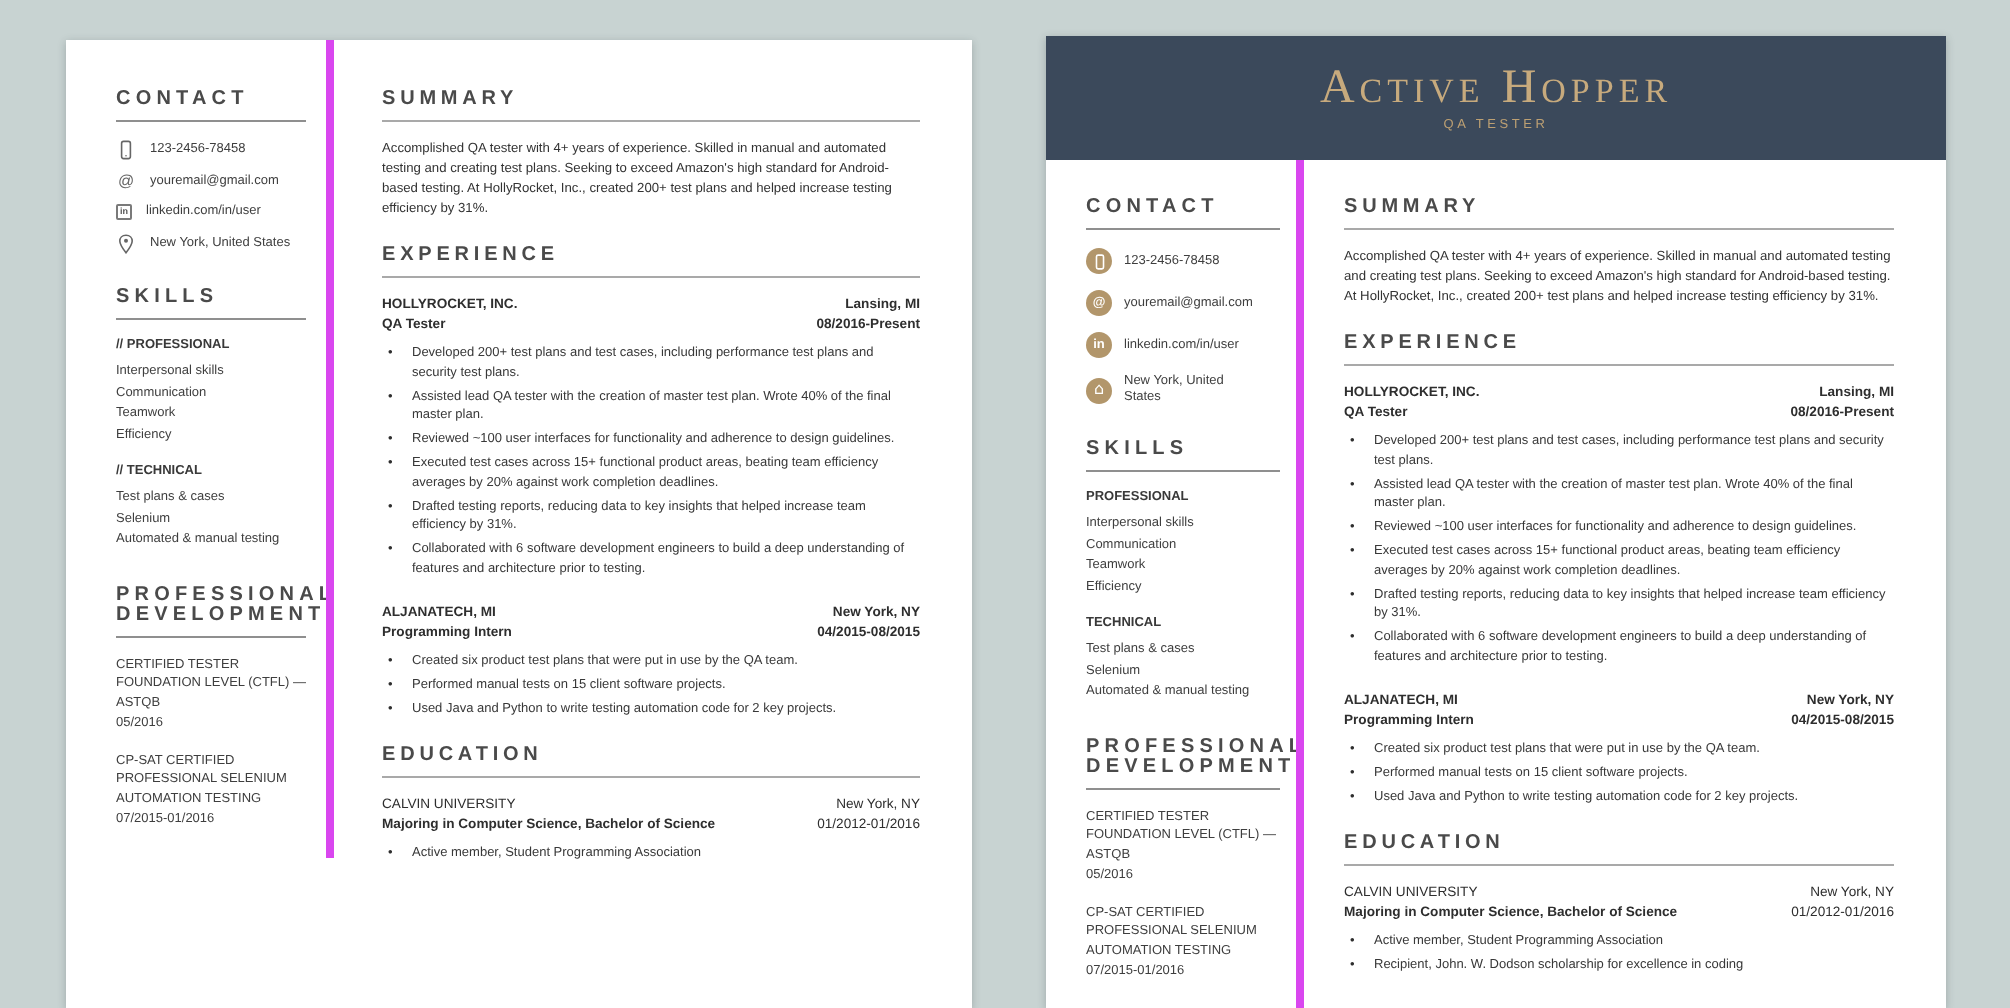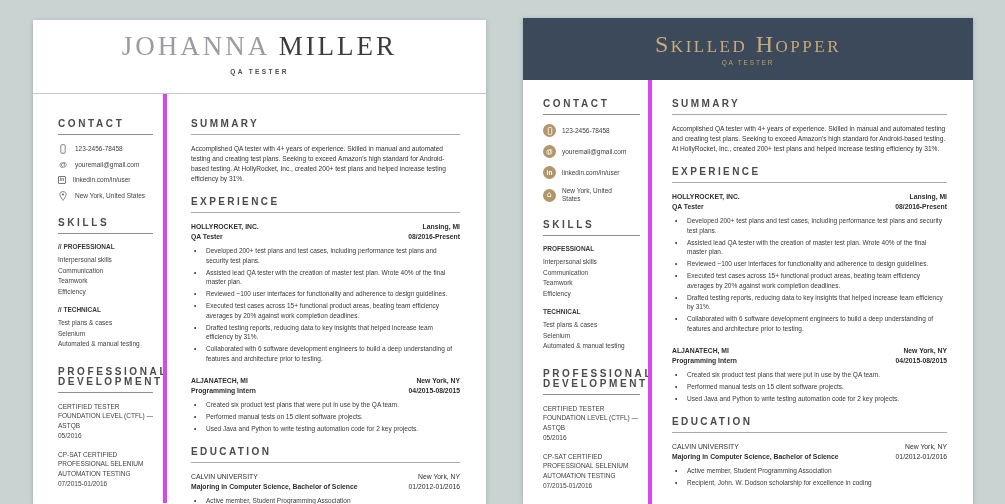--- a/index.html
+++ b/index.html
@@ -71,24 +71,20 @@
   .job-row{display:flex;justify-content:space-between;font-size:6.8px;line-height:10px;color:#2e2e2e;}
   .b{font-weight:bold;}
   ul.bullets{list-style:none;margin:4px 0 0 0;padding:0;}
   ul.bullets li{position:relative;padding-left:15px;font-size:6.5px;line-height:9.5px;color:#383838;margin-bottom:2.5px;}
   ul.bullets li::before{content:"\2022";position:absolute;left:3px;color:#2e2e2e;}
 </style>
 </head>
 <body>
 
 <div class="doc" id="doc-left">
-  <div class="jm-header">
-    <div class="jm-name"><span class="jm-first">JOHANNA</span> <span class="jm-last">MILLER</span></div>
-    <div class="jm-title">QA TESTER</div>
-  </div>
   <div class="doc-body">
     <div class="sidebar">
 
       <div class="side-sec">
         <div class="sec-h">CONTACT</div>
         <div class="c-row">
           <span class="lg-icon">
               <svg width="10" height="10" viewBox="0 0 10 10">
                 <rect x="2.8" y="0.7" width="4.4" height="8.6" rx="1" fill="none" stroke="#666" stroke-width="0.8"></rect>
                 <circle cx="5" cy="7.9" r="0.4" fill="#666"></circle>
@@ -200,21 +196,21 @@
 
         </ul>
       </div>
 
     </div>
   </div>
 </div>
 
 <div class="doc" id="doc-right">
   <div class="rh-header">
-    <div class="rh-name">Skilled Hopper</div>
+    <div class="rh-name">Active Hopper</div>
     <div class="rh-title">QA TESTER</div>
   </div>
   <div class="doc-body">
     <div class="sidebar">
 
       <div class="side-sec">
         <div class="sec-h">CONTACT</div>
         <div class="c-row">
           <span class="ic-circle">
               <svg width="8" height="8" viewBox="0 0 10 10">

